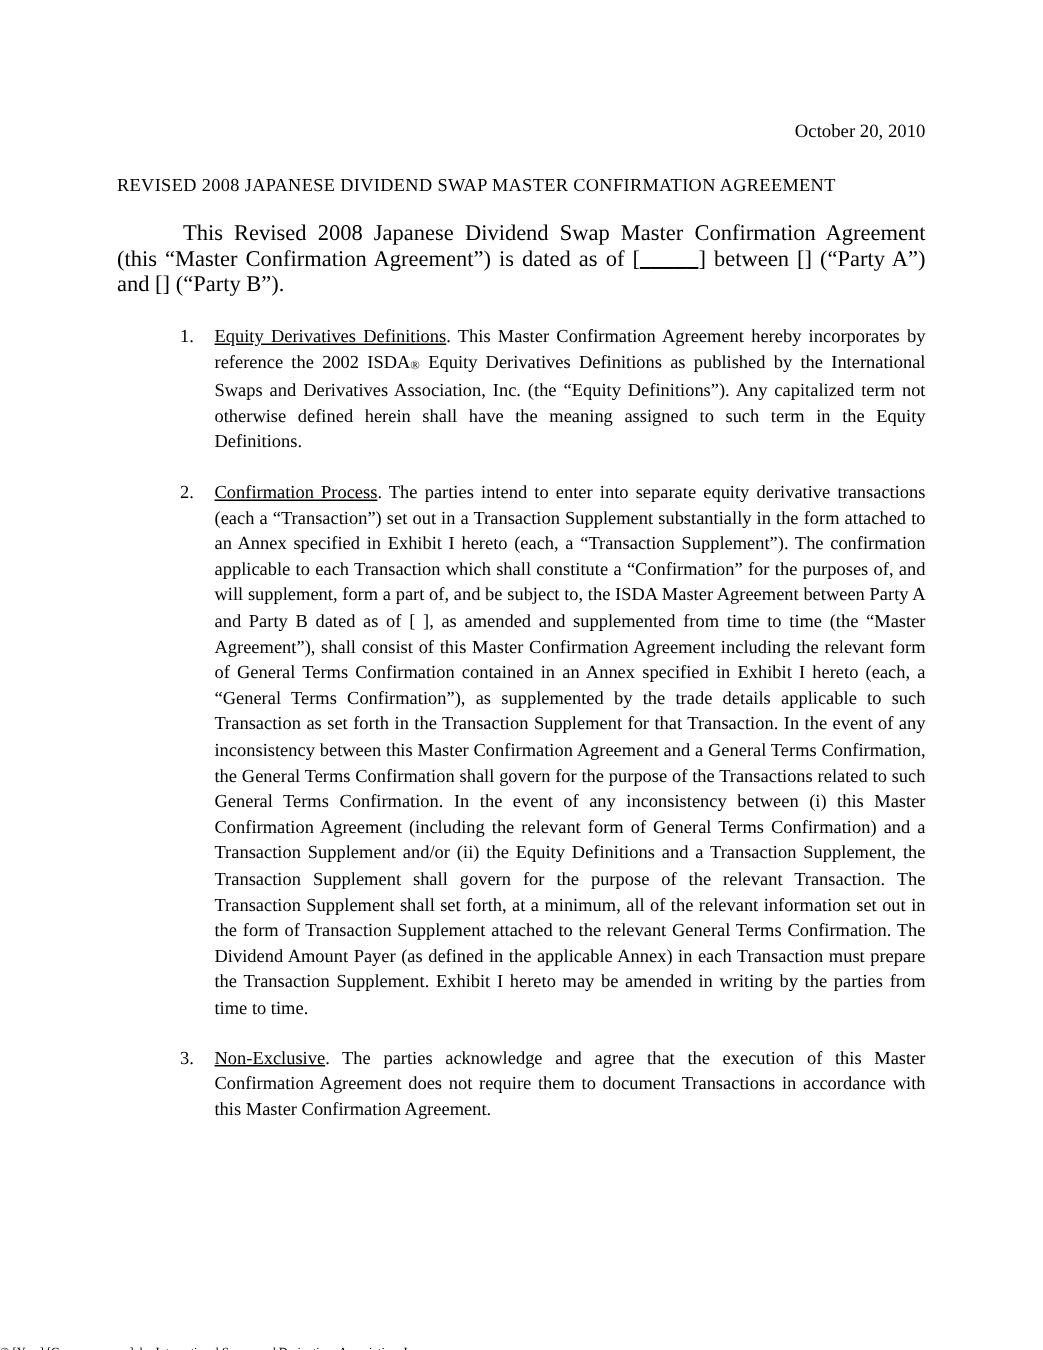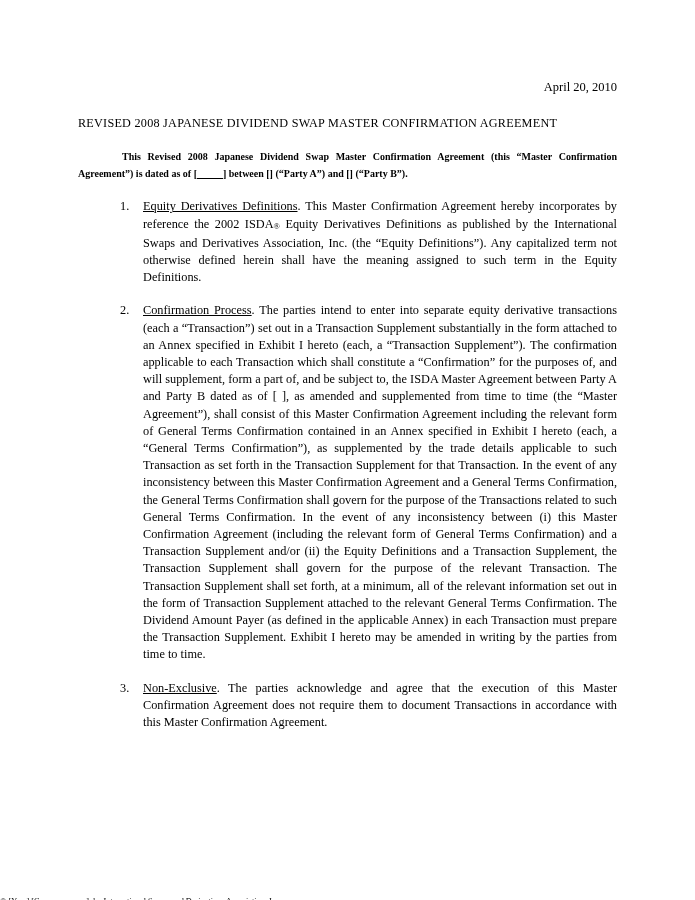--- a/index.html
+++ b/index.html
@@ -44,25 +44,24 @@
     text-align: left;
     font-size: 12.2px;
     line-height: 15px;
     margin-top: 21px;
     letter-spacing: 0.02em;
   }
 
   .para {
     text-align: justify;
     text-justify: inter-word;
-    font-size: 10px;
+    font-size: 15px;
     line-height: 17.2px;
     margin-top: 17px;
     text-indent: 44px;
-    font-weight: bold;
   }
 
   .para.second {
     margin-top: 17px;
   }
 
   ol.terms {
     list-style: none;
     margin: 0;
     padding: 0;
@@ -117,21 +116,21 @@
   
   li.term.item-2 { margin-top: 16px; }
   li.term.item-3 { margin-top: 16px; }
 </style>
 </head>
 <body>
 
 <div class="page">
   <div class="content">
 
-    <div class="date-line">April 20, 2010</div>
+    <div class="date-line">October 20, 2010</div>
 
     <div class="doc-title">REVISED 2008 JAPANESE DIVIDEND SWAP MASTER CONFIRMATION AGREEMENT</div>
 
     <p class="para"><span>This Revised 2008 Japanese Dividend Swap Master Confirmation Agreement (this “Master Confirmation Agreement”) is dated as of [</span><span class="blank">_____</span><span>] between [] (“Party A”) and [] (“Party B”).</span></p>
 
 
     <ol class="terms">
 
       <li class="term item-1">
         <span class="num">1.</span><span class="lead">Equity Derivatives Definitions</span><span>.  This Master Confirmation Agreement hereby incorporates by reference the 2002 ISDA</span><span class="reg">®</span><span> Equity Derivatives Definitions as published by the International Swaps and Derivatives Association, Inc. (the “Equity Definitions”).  Any capitalized term not otherwise defined herein shall have the meaning assigned to such term in the Equity Definitions.</span>

